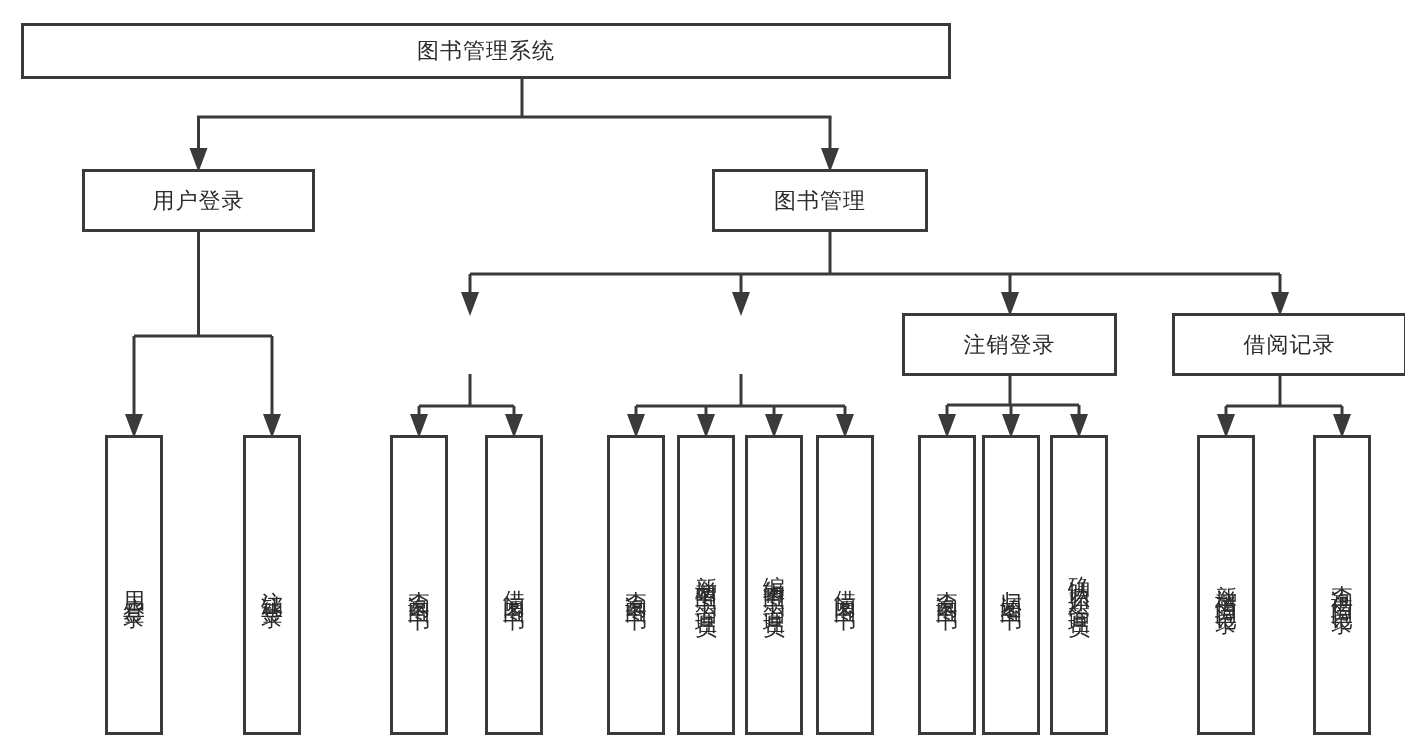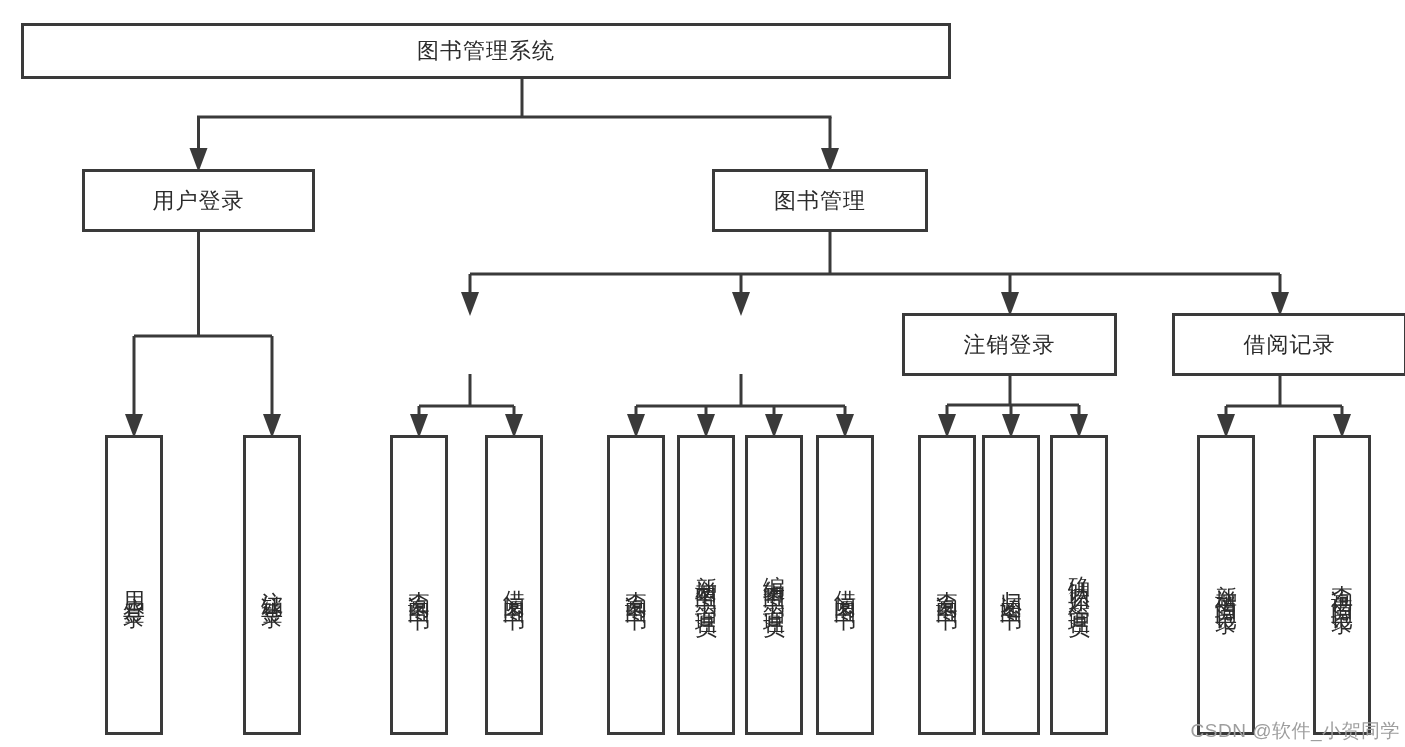--- a/index.html
+++ b/index.html
@@ -175,15 +175,14 @@
   <div class="vbox" style="left:1050px;top:435px">
     <span class="vtext">确认归还（管理员）</span>
   </div>
   <div class="vbox" style="left:1197px;top:435px">
     <span class="vtext">新增借阅记录</span>
   </div>
   <div class="vbox" style="left:1313px;top:435px">
     <span class="vtext">查询借阅记录</span>
   </div>
 
-  <div class="watermark">CSDN @软件_小贺同学</div>
 
 </div>
 
 </body></html>

